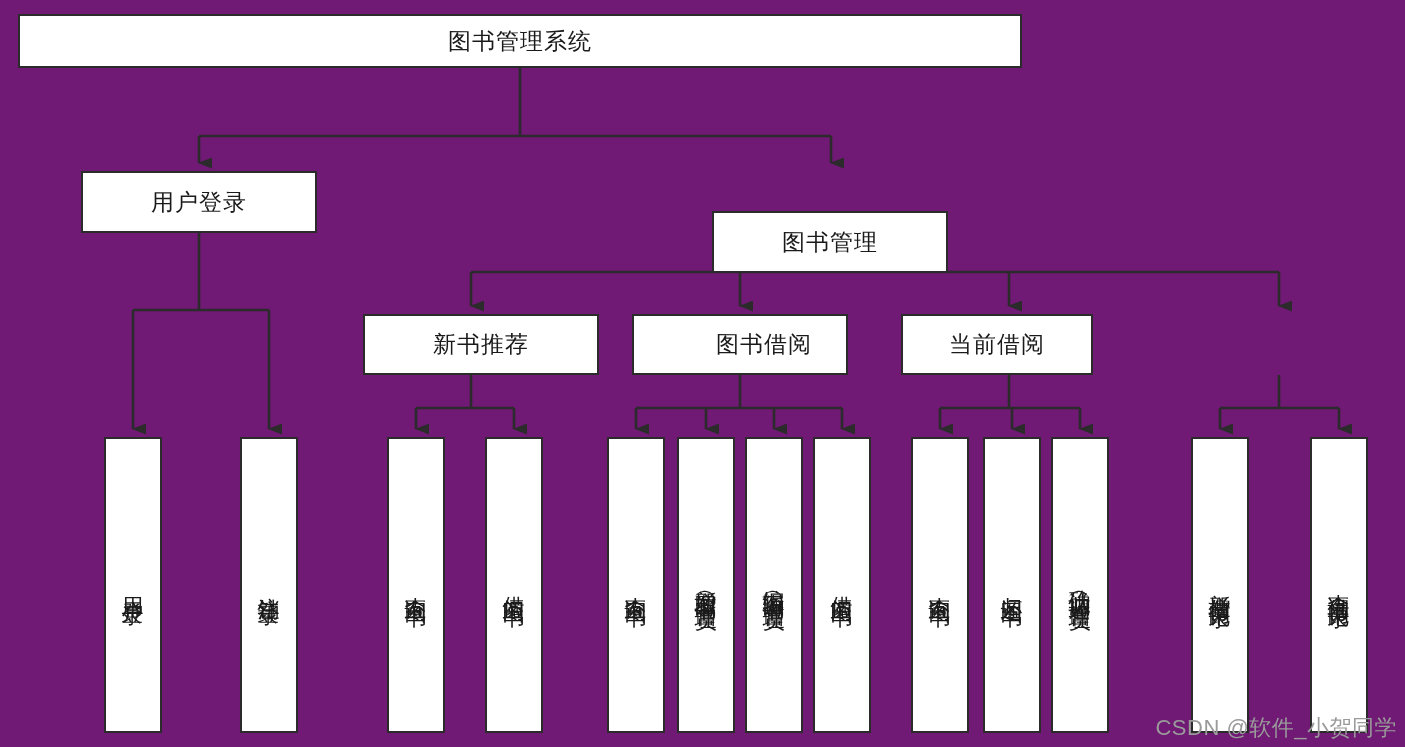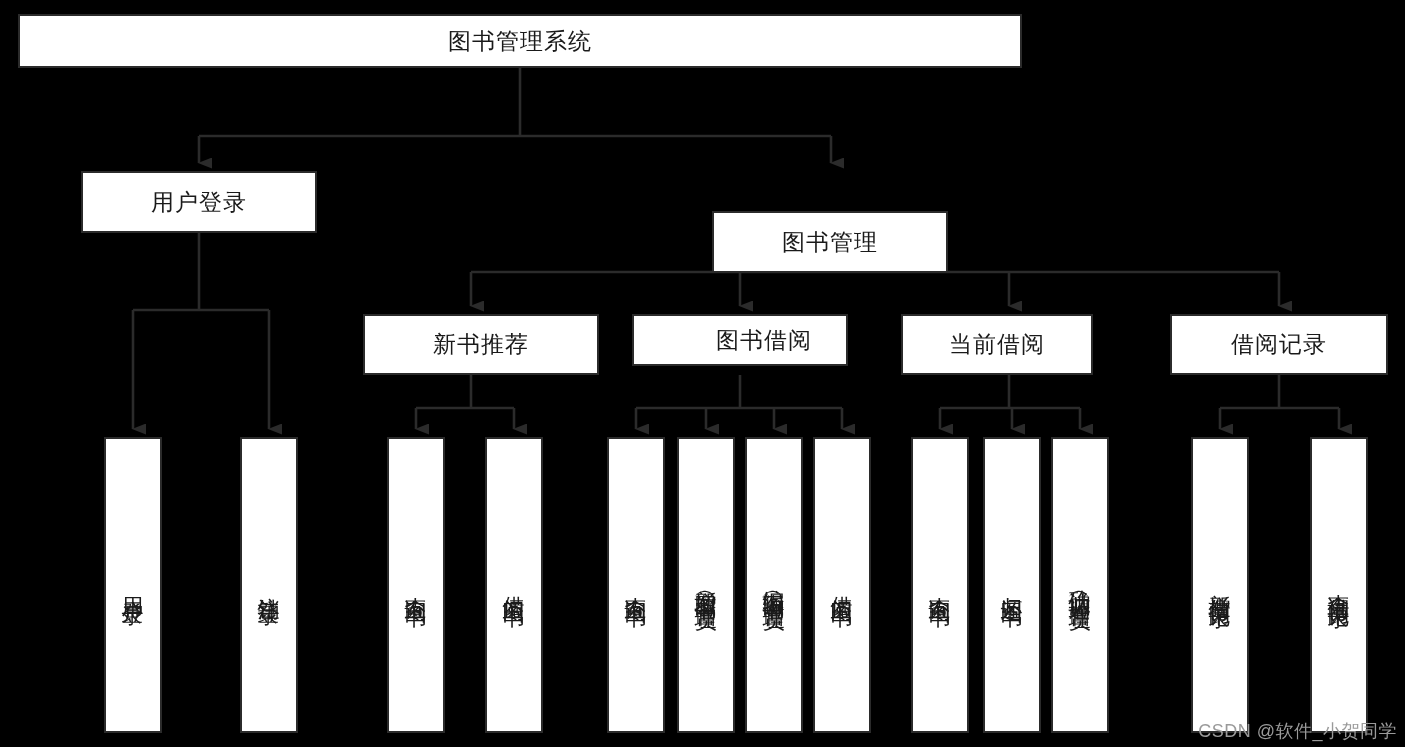--- a/index.html
+++ b/index.html
@@ -7,21 +7,21 @@
     padding: 0;
     background: #ffffff;
   }
   body {
     font-family: "Liberation Sans", "DejaVu Sans", sans-serif;
   }
   #stage {
     position: relative;
     width: 1405px;
     height: 747px;
-    background: #000000;
+    background: #701a75;
     overflow: hidden;
   }
   #wires {
     position: absolute;
     left: 0;
     top: 0;
     width: 1405px;
     height: 747px;
     pointer-events: none;
   }
@@ -51,21 +51,21 @@
     white-space: nowrap;
     letter-spacing: 3px;
   }
   .node .htext {
     white-space: nowrap;
   }
   #watermark {
     position: absolute;
     right: 8px;
     bottom: 4px;
-    font-size: 18px;
+    font-size: 22px;
     color: #9a9a9a;
     white-space: nowrap;
     letter-spacing: 0.5px;
   }
 </style>
 </head>
 <body>
 
 <div id="stage">
 
@@ -127,28 +127,25 @@
   <div class="node horiz" style="left: 81px; top: 171px; width: 236px; height: 62px;">
     <span class="htext">用户登录</span>
   </div>
   <div class="node horiz" style="left: 712px; top: 171px; width: 236px; height: 62px; margin-top: 40px;">
     <span class="htext">图书管理</span>
   </div>
 
   <div class="node horiz" style="left: 363px; top: 314px; width: 236px; height: 61px;">
     <span class="htext">新书推荐</span>
   </div>
-  <div class="node horiz" style="left: 632px; top: 314px; width: 216px; height: 52px; padding-left: 48px;">
+  <div class="node horiz" style="left: 632px; top: 314px; width: 216px; height: 61px; padding-left: 48px;">
     <span class="htext">图书借阅</span>
   </div>
   <div class="node horiz" style="left: 901px; top: 314px; width: 192px; height: 61px;">
     <span class="htext">当前借阅</span>
-  </div>
-  <div class="node horiz" style="left: 1170px; top: 314px; width: 218px; height: 61px;">
-    <span class="htext">借阅记录</span>
   </div>
 
   <div class="node vert" style="left: 104px; top: 437px; width: 58px; height: 296px;">
     <span class="vtext">用户登录</span>
   </div>
   <div class="node vert" style="left: 240px; top: 437px; width: 58px; height: 296px;">
     <span class="vtext">注销登录</span>
   </div>
   <div class="node vert" style="left: 387px; top: 437px; width: 58px; height: 296px;">
     <span class="vtext">查询图书</span>

